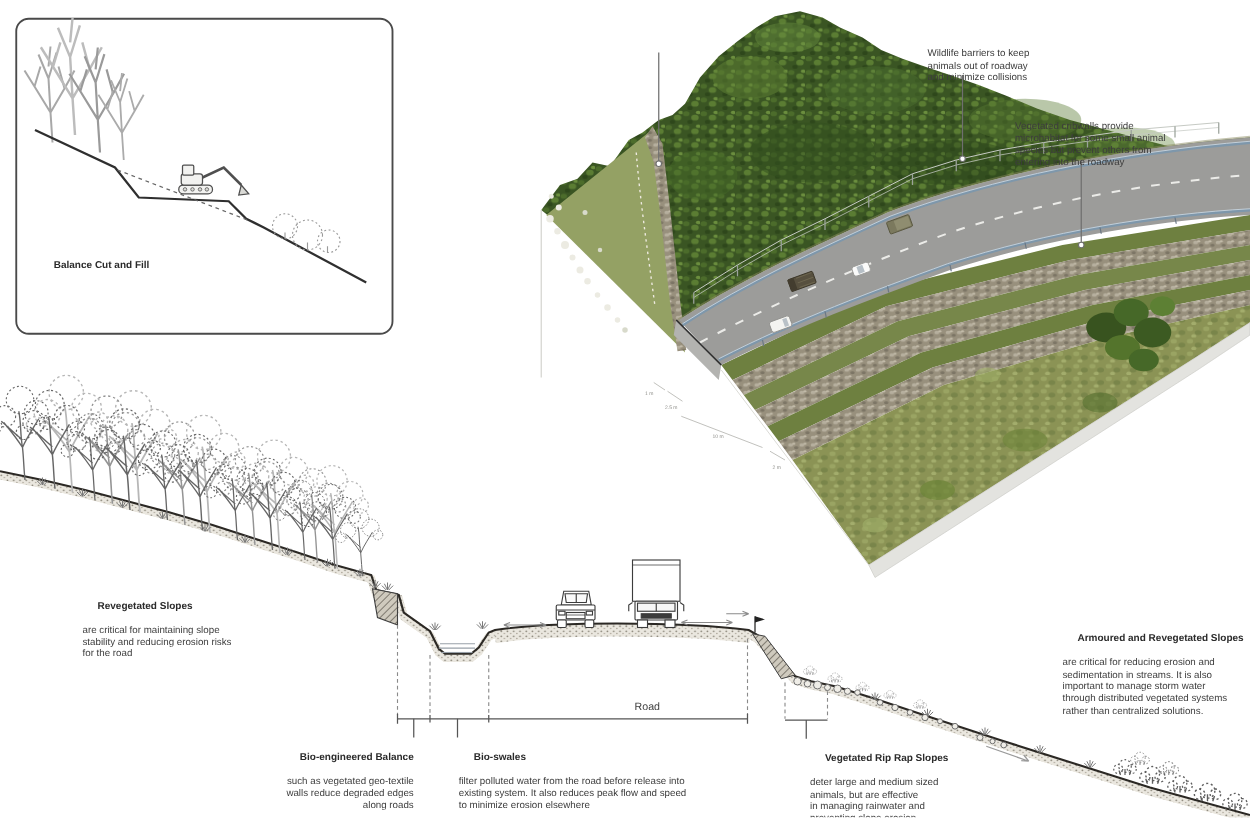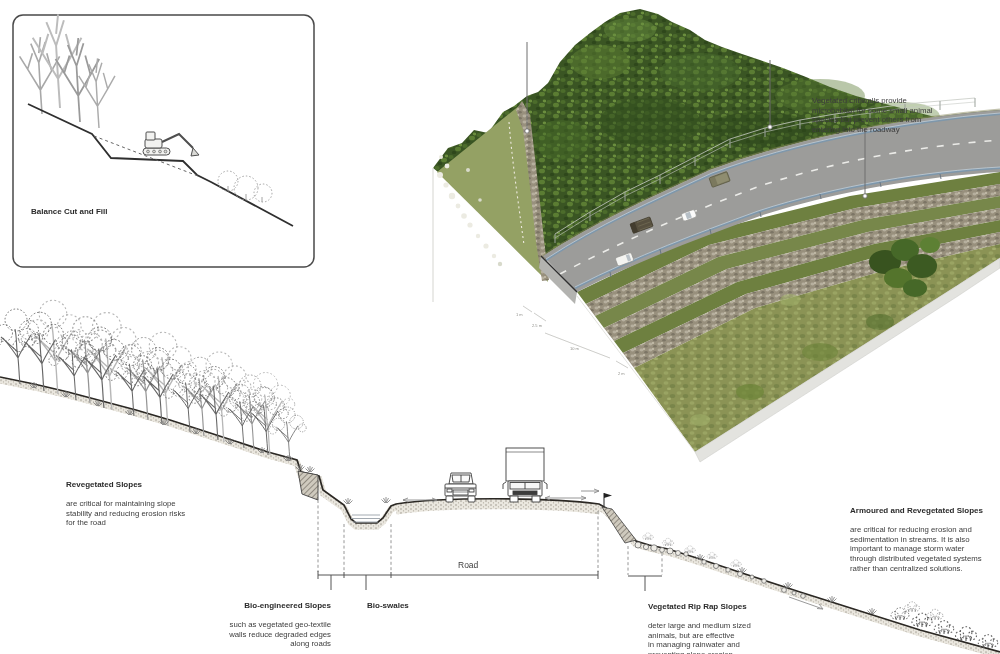--- a/index.html
+++ b/index.html
@@ -1,23 +1,23 @@
 <!DOCTYPE html>
 <html><head>
 <meta charset="utf-8">
 <style>
   html,body{margin:0;padding:0;background:#fff;}
   .canvas{position:relative;width:1000px;height:654px;background:#ffffff;overflow:hidden;
           font-family:"Liberation Sans",sans-serif;}
   svg{position:absolute;left:0;top:0;}
   .cap{position:absolute;font-size:7.8px;line-height:9.6px;color:#3d3d3d;white-space:pre-line;}
-  .cap .t{font-weight:bold;font-size:8px;color:#2b2b2b;}
+  .cap .t{font-weight:bold;font-size:8px;color:#2b2b2b;margin-left:12px;}
   .cap .b{margin-top:0.5px;}
   .alignR{text-align:right;}
-  .roadlbl{position:absolute;font-size:8.5px;color:#3d3d3d;text-align:left;}
+  .roadlbl{position:absolute;font-size:8.5px;color:#3d3d3d;text-align:right;}
   .dimtext{font-size:4px;fill:#8f8f8a;}
 </style>
 </head>
 <body>
 
 <div class="canvas">
 
 <svg width="1000" height="654" viewBox="0 0 1000 654">
   <defs>
     <pattern id="stip" width="5" height="4" patternUnits="userSpaceOnUse">
@@ -424,41 +424,49 @@
       <line x1="628" y1="576" x2="662" y2="576"></line>
       <line x1="645" y1="576" x2="645" y2="591"></line>
     </g>
   </g>
 </svg>
 
 <div class="cap" style="left:31px;top:197px;width:232px">
   <div class="t">Balance Cut and Fill</div>
 </div>
 
+<div class="cap" style="left:742px;top:28px;width:125px">
+  <div class="b">Wildlife barriers to keep
+animals out of roadway
+and minimize collisions</div>
+</div>
 <div class="cap" style="left:812px;top:86px;width:165px">
   <div class="b">Vegetated cribwalls provide
 microhabitat for some small animal
 species but prevent others from
 entering into the roadway</div>
 </div>
 
 <div class="cap" style="left:66px;top:470px;width:170px">
   <div class="t">Revegetated Slopes</div>
   <div class="b">are critical for maintaining slope
 stability and reducing erosion risks
 for the road</div>
 </div>
 <div class="cap alignR" style="left:196px;top:591px;width:135px">
-  <div class="t">Bio-engineered Slopes</div>
+  <div class="t">Bio-engineered Balance</div>
   <div class="b">such as vegetated geo-textile
 walls reduce degraded edges
 along roads</div>
 </div>
 <div class="cap" style="left:367px;top:591px;width:210px">
   <div class="t">Bio-swales</div>
+  <div class="b">filter polluted water from the road before release into
+existing system. It also reduces peak flow and speed
+to minimize erosion elsewhere</div>
 </div>
 <div class="roadlbl" style="left:458px;top:560px;width:70px">Road</div>
 <div class="cap" style="left:648px;top:592px;width:140px">
   <div class="t">Vegetated Rip Rap Slopes</div>
   <div class="b">deter large and medium sized
 animals, but are effective
 in managing rainwater and
 preventing slope erosion</div>
 </div>
 <div class="cap" style="left:850px;top:496px;width:170px">

